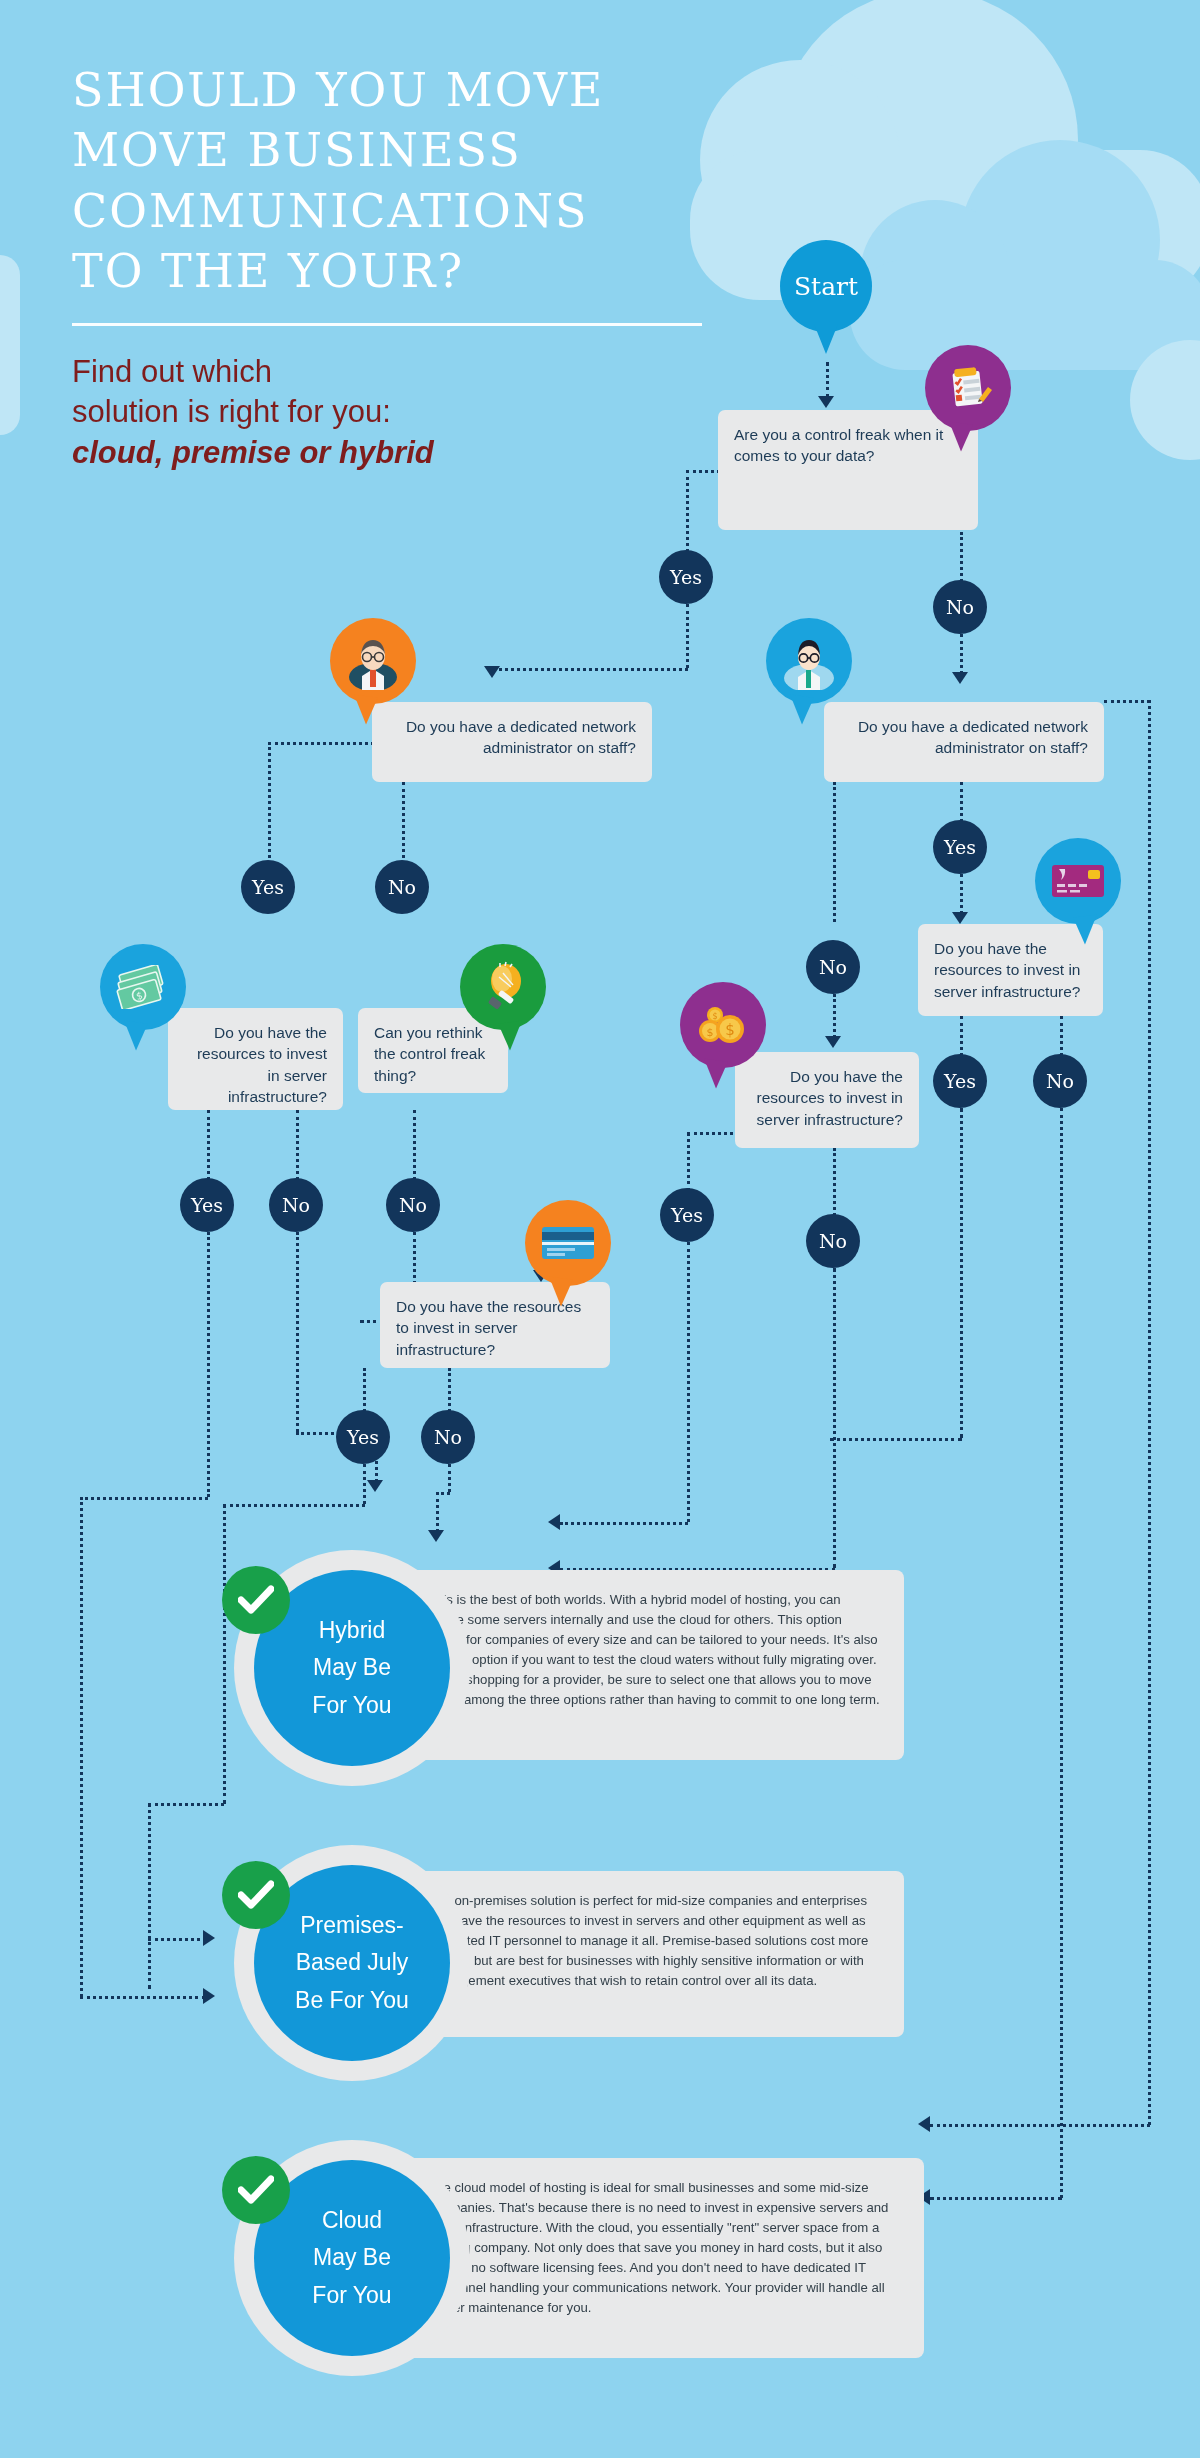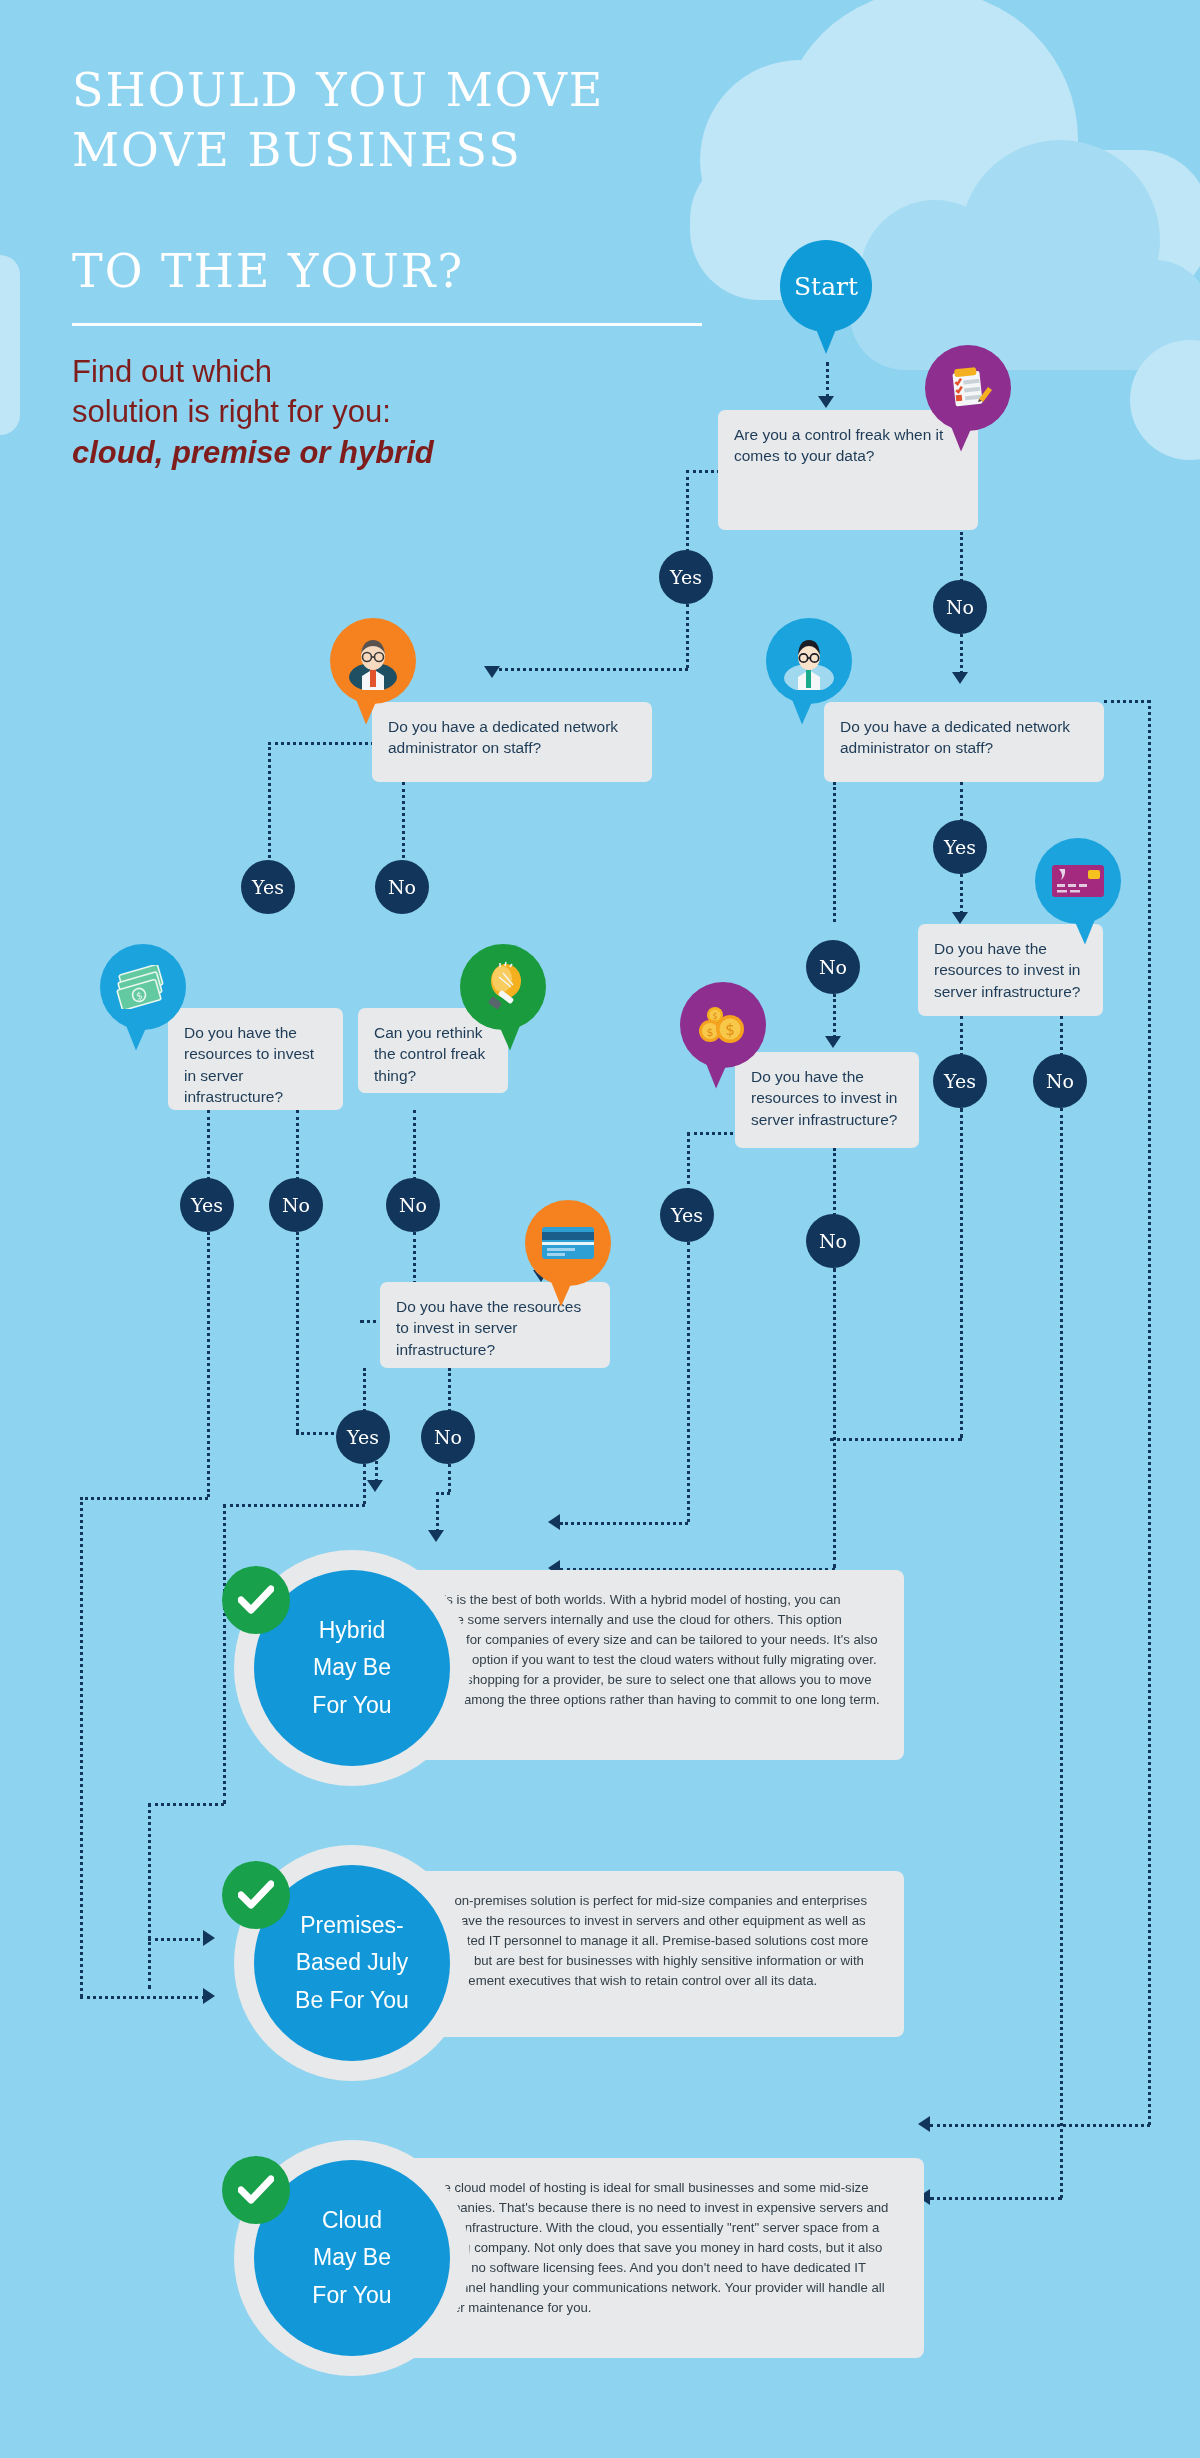--- a/index.html
+++ b/index.html
@@ -40,21 +40,21 @@
     background:#12355b;color:#ffffff;
     display:flex;align-items:center;justify-content:center;
     font-family:"DejaVu Serif",serif;font-size:19px;z-index:14;
   }
   
   .qcard{
     position:absolute;background:#e8e9ea;border-radius:7px;
     color:#1d3b56;font-size:15.5px;line-height:1.38;padding:14px 16px;
     box-sizing:border-box;z-index:10;
   }
-  .qcard.right{}
+  .qcard.right{text-align:right;}
   
   .ibubble{
     position:absolute;width:86px;height:86px;border-radius:50%;
     display:flex;align-items:center;justify-content:center;z-index:16;
   }
   .ibubble:after{
     content:"";position:absolute;bottom:-20px;left:22px;
     width:0;height:0;border-left:16px solid transparent;
     border-right:8px solid transparent;border-top:28px solid var(--bub);
     transform:rotate(8deg);
@@ -105,21 +105,21 @@
   <div class="cloud cloud-front" style="left:960px;top:140px;width:200px;height:200px;"></div>
   <div class="cloud cloud-front" style="left:860px;top:200px;width:150px;height:150px;"></div>
   <div class="cloud cloud-front" style="left:850px;top:260px;width:360px;height:110px;border-radius:55px;"></div>
   <div class="cloud cloud-back" style="left:-20px;top:255px;width:40px;height:180px;border-radius:20px;"></div>
   <div class="cloud cloud-back" style="left:1130px;top:340px;width:120px;height:120px;"></div>
 
   <div id="header">
     <h1 id="title">
       <span>SHOULD YOU MOVE</span><br>
       <span>MOVE BUSINESS</span><br>
-      <br>
+      <span>COMMUNICATIONS</span><br>
       <span>TO THE YOUR?</span>
     </h1>
     <div id="title-rule"></div>
     <div id="subtitle">
       <span>Find out which</span><br>
       <span>solution is right for you:</span><br>
       <span class="em">cloud, premise or hybrid</span>
     </div>
   </div>
 

